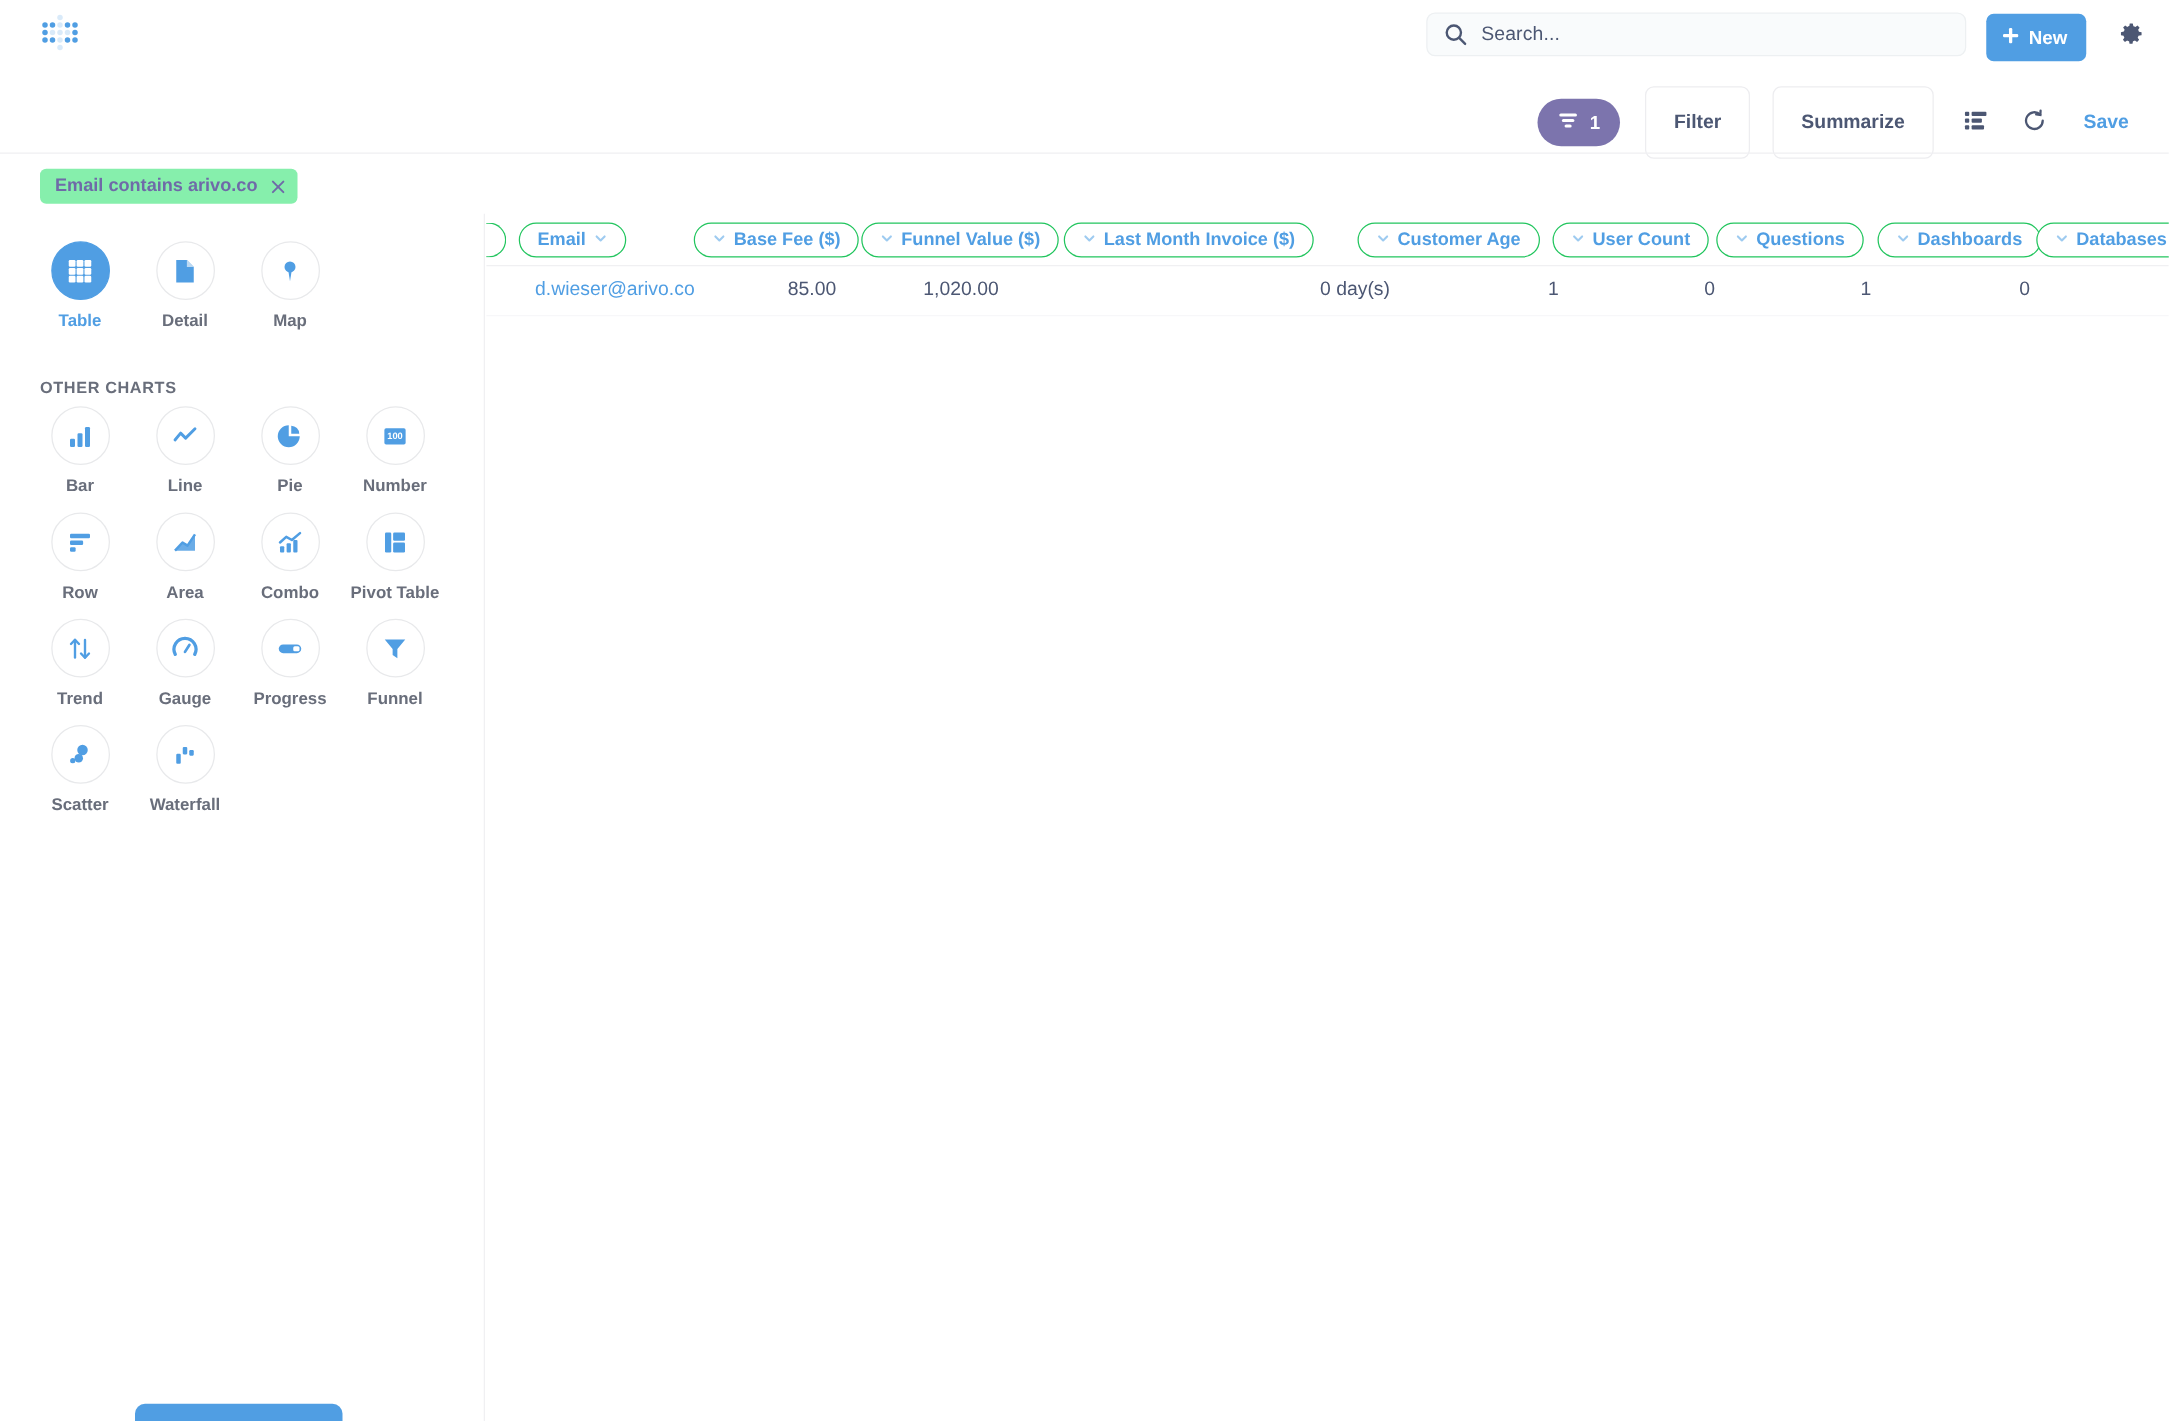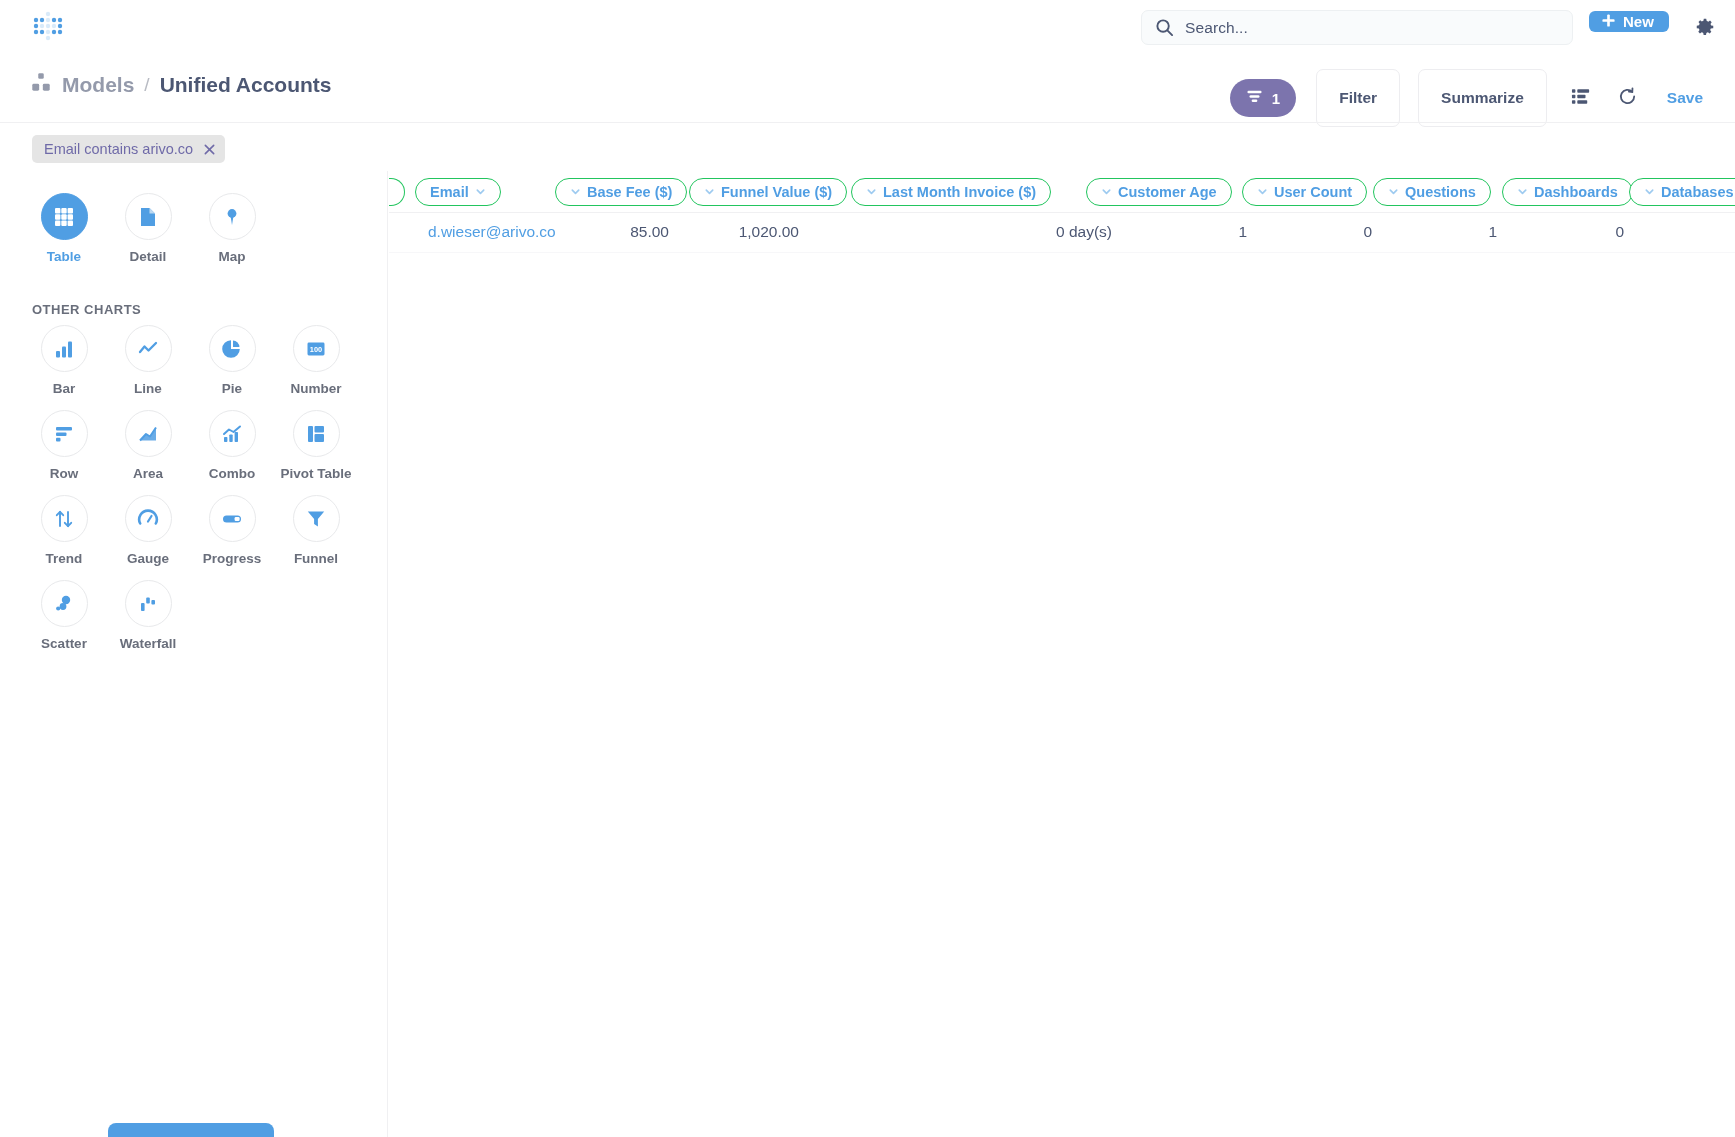--- a/index.html
+++ b/index.html
@@ -30,21 +30,21 @@
     gap: 11px;
     cursor: text;
   }
   .search-box .sicon { flex: 0 0 auto; display: flex; align-items: center; }
   .search-placeholder {
     font-size: 15.5px; color: #4c5773; letter-spacing: .1px;
   }
 
   .btn-new {
     position: absolute; left: 1589px; top: 11px;
-    height: 21px; padding: 0 15px 0 12px;
+    height: 38px; padding: 0 15px 0 12px;
     background: #509ee3; color: #fff;
     border: none; border-radius: 6px;
     font-family: "Liberation Sans", sans-serif;
     font-size: 15px; font-weight: bold;
     display: flex; align-items: center; gap: 7px;
     cursor: pointer;
   }
   .gear-btn {
     position: absolute; left: 1690px; top: 13px;
     width: 30px; height: 30px;
@@ -99,23 +99,23 @@
   }
 
   
   .filterbar {
     position: absolute; top: 122px; left: 0; width: 1735px; height: 49px;
     border-top: 1px solid #f0f0f2;
   }
   .filter-chip {
     position: absolute; left: 32px; top: 12px;
     height: 28px; padding: 0 9px 0 12px;
-    background: #e5e5e5; border-radius: 5px;
+    background: #86efac; border-radius: 5px;
     display: flex; align-items: center; gap: 10px;
-    color: #6f6aa8; font-size: 14.5px; font-weight: normal;
+    color: #6f6aa8; font-size: 14.5px; font-weight: bold;
     cursor: pointer;
   }
   .chip-x { display:flex; align-items:center; cursor: pointer; }
 
   
   .sidebar {
     position: absolute; top: 171px; left: 0;
     width: 388px; height: 966px;
     background: #fff;
     border-right: 1px solid #f0f0f2;
@@ -249,32 +249,20 @@
       <svg width="22" height="22" viewBox="0 0 24 24" fill="#4c5773">
         <path d="M12 8.2A3.8 3.8 0 1 0 12 15.8 3.8 3.8 0 0 0 12 8.2zm0 6a2.2 2.2 0 1 1 0-4.4 2.2 2.2 0 0 1 0 4.4z"></path>
         <path d="M21 13.3v-2.6l-2.3-.4a7 7 0 0 0-.7-1.7l1.3-1.9-1.8-1.8-1.9 1.3a7 7 0 0 0-1.7-.7L13.3 3h-2.6l-.4 2.3a7 7 0 0 0-1.7.7L6.7 4.7 4.9 6.5l1.3 1.9a7 7 0 0 0-.7 1.7L3 10.7v2.6l2.3.4c.16.6.4 1.17.7 1.7l-1.3 1.9 1.8 1.8 1.9-1.3c.53.3 1.1.54 1.7.7l.4 2.3h2.6l.4-2.3c.6-.16 1.17-.4 1.7-.7l1.9 1.3 1.8-1.8-1.3-1.9c.3-.53.54-1.1.7-1.7l2.3-.4z"></path>
       </svg>
     </span>
   </button>
 </div>
 
 <div class="header">
 
-  <div class="breadcrumb">
-    <span>
-      <svg width="22" height="22" viewBox="0 0 24 24" fill="#949aab">
-        <rect x="9" y="2.5" width="6" height="6" rx="1.4"></rect>
-        <rect x="2.5" y="14" width="7.5" height="7.5" rx="1.6"></rect>
-        <rect x="14" y="14" width="7.5" height="7.5" rx="1.6"></rect>
-      </svg>
-    </span>
-    <span class="bc-models">Models</span>
-    <span class="bc-sep">/</span>
-    <span class="bc-title">Unified Accounts</span>
-  </div>
 
   <div class="qb-actions">
 
     <button class="filter-pill">
       <span>
         <svg width="17" height="17" viewBox="0 0 18 18" fill="#fff">
           <rect x="1.5" y="3" width="15" height="2.6" rx="1.3"></rect>
           <rect x="3.7" y="7.6" width="10.6" height="2.6" rx="1.3"></rect>
           <rect x="6" y="12.2" width="6" height="2.6" rx="1.3"></rect>
         </svg>

